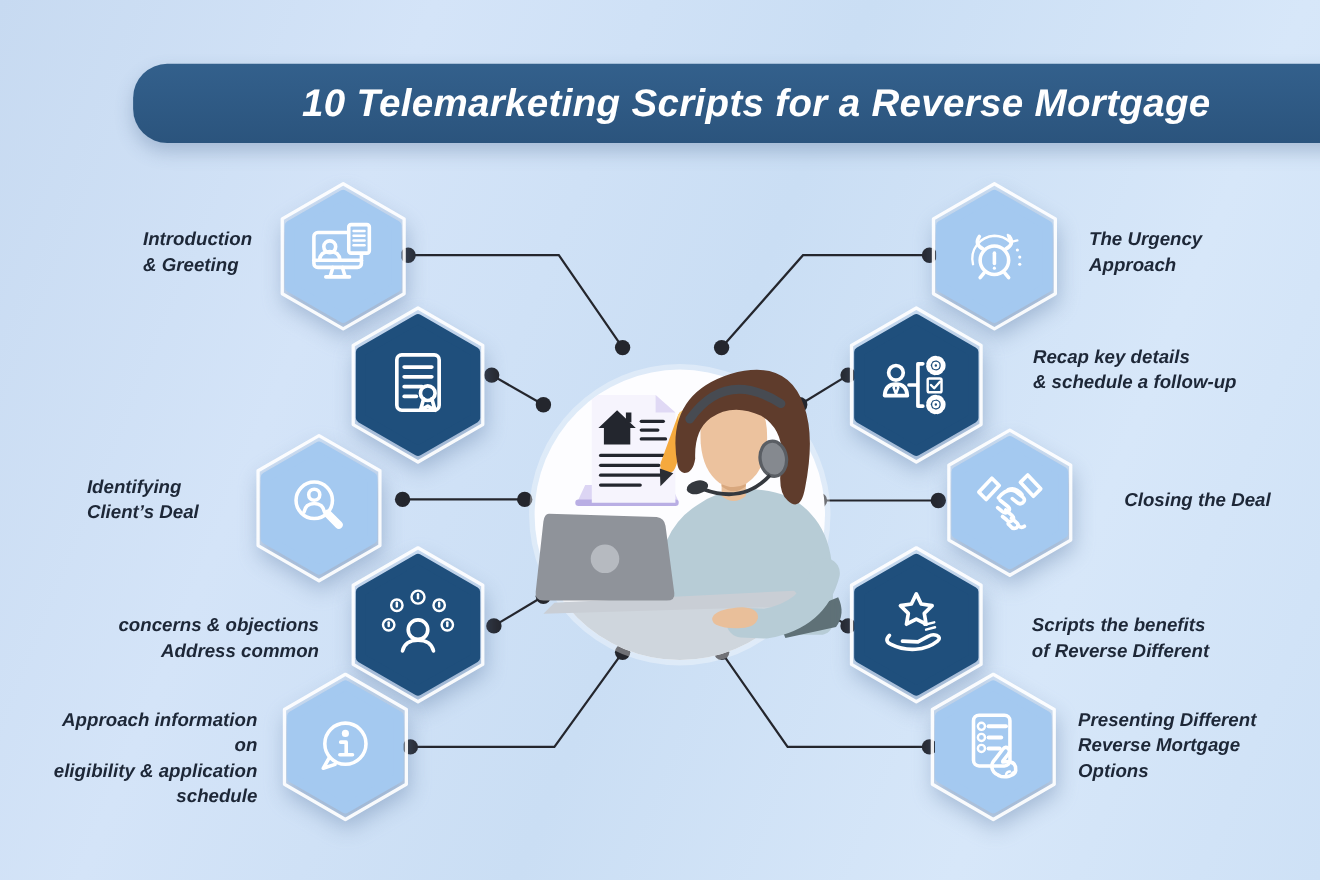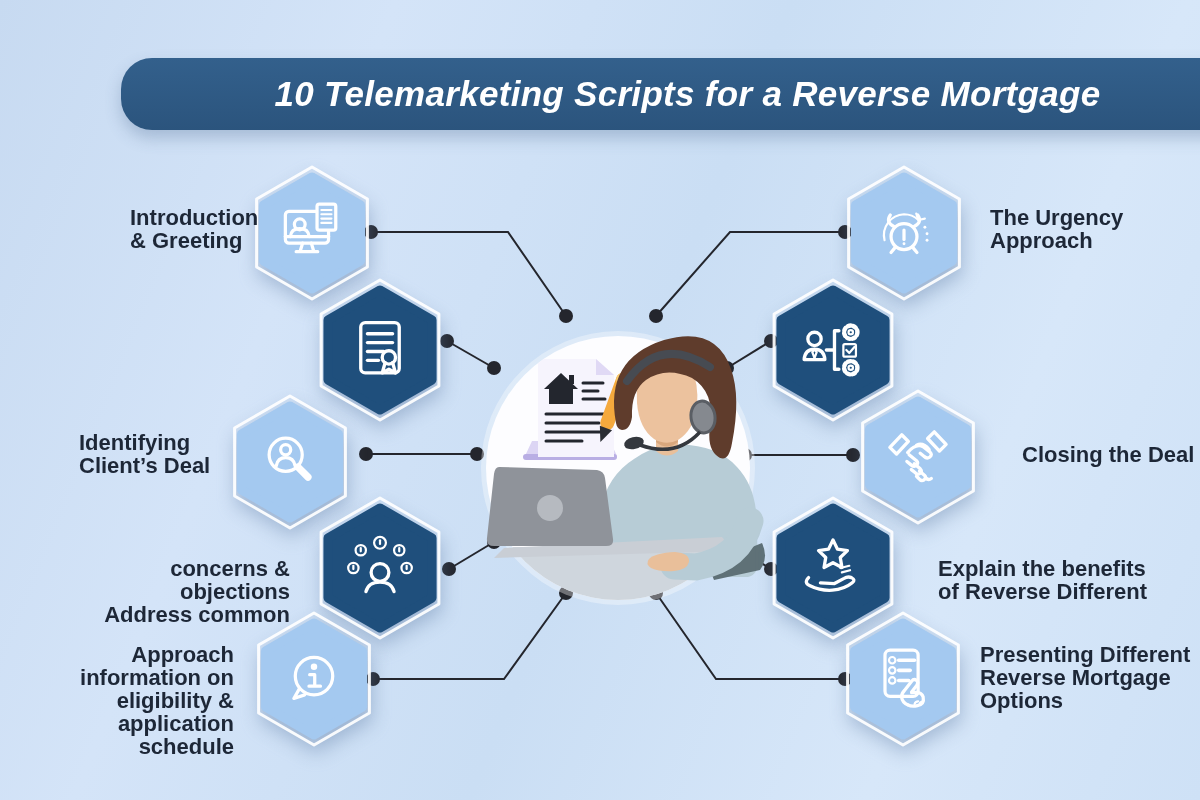--- a/index.html
+++ b/index.html
@@ -24,21 +24,21 @@
   .hex{position:absolute;filter:drop-shadow(2px 9px 9px rgba(96,124,163,.45));}
   .ring{fill:none;stroke:#ffffff;stroke-width:3;stroke-linejoin:round;opacity:.92;}
   .cell{stroke-linejoin:round;stroke-width:9;}
   .cell-light{fill:#a4c9f0;stroke:#a4c9f0;}
   .cell-dark{fill:#1f4f7c;stroke:#1f4f7c;}
   .icon{stroke:#ffffff;fill:none;stroke-width:4.5;stroke-linecap:round;stroke-linejoin:round;}
   .icon .thin{stroke-width:3;}
   .icon .fat{stroke-width:5;}
   .icon .fill{fill:#ffffff;stroke:none;}
   
-  .lbl{position:absolute;color:#1d2737;font-size:22px;line-height:23px;font-weight:700;}
+  .lbl{position:absolute;color:#1d2737;font-size:17px;line-height:23px;font-weight:700;font-style:italic;}
   .lbl .ln{display:block;}
   .ta-l{text-align:left;} .ta-c{text-align:center;} .ta-r{text-align:right;}
   
   .center-ill{position:absolute;left:470px;top:325px;}
 </style>
 </head>
 <body>
 
 <div id="canvas">
 
@@ -363,25 +363,29 @@
   </div>
   <div class="lbl ta-r" style="left:34px;top:643px;width:200px">
     <span class="ln">Approach information on</span>
     <span class="ln">eligibility &amp; application</span>
     <span class="ln">schedule</span>
   </div>
   <div class="lbl ta-l" style="left:990px;top:206px">
     <span class="ln">The Urgency</span>
     <span class="ln">Approach</span>
   </div>
+  <div class="lbl ta-l" style="left:939px;top:313px">
+    <span class="ln">Recap key details</span>
+    <span class="ln">&amp; schedule a follow-up</span>
+  </div>
   <div class="lbl ta-l" style="left:1022px;top:443px">
     <span class="ln">Closing the Deal</span>
   </div>
   <div class="lbl ta-l" style="left:938px;top:557px">
-    <span class="ln">Explain the benefits</span>
+    <span class="ln">Scripts the benefits</span>
     <span class="ln">of Reverse Different</span>
   </div>
   <div class="lbl ta-l" style="left:980px;top:643px">
     <span class="ln">Presenting Different</span>
     <span class="ln">Reverse Mortgage</span>
     <span class="ln">Options</span>
   </div>
 
 </div>
 

